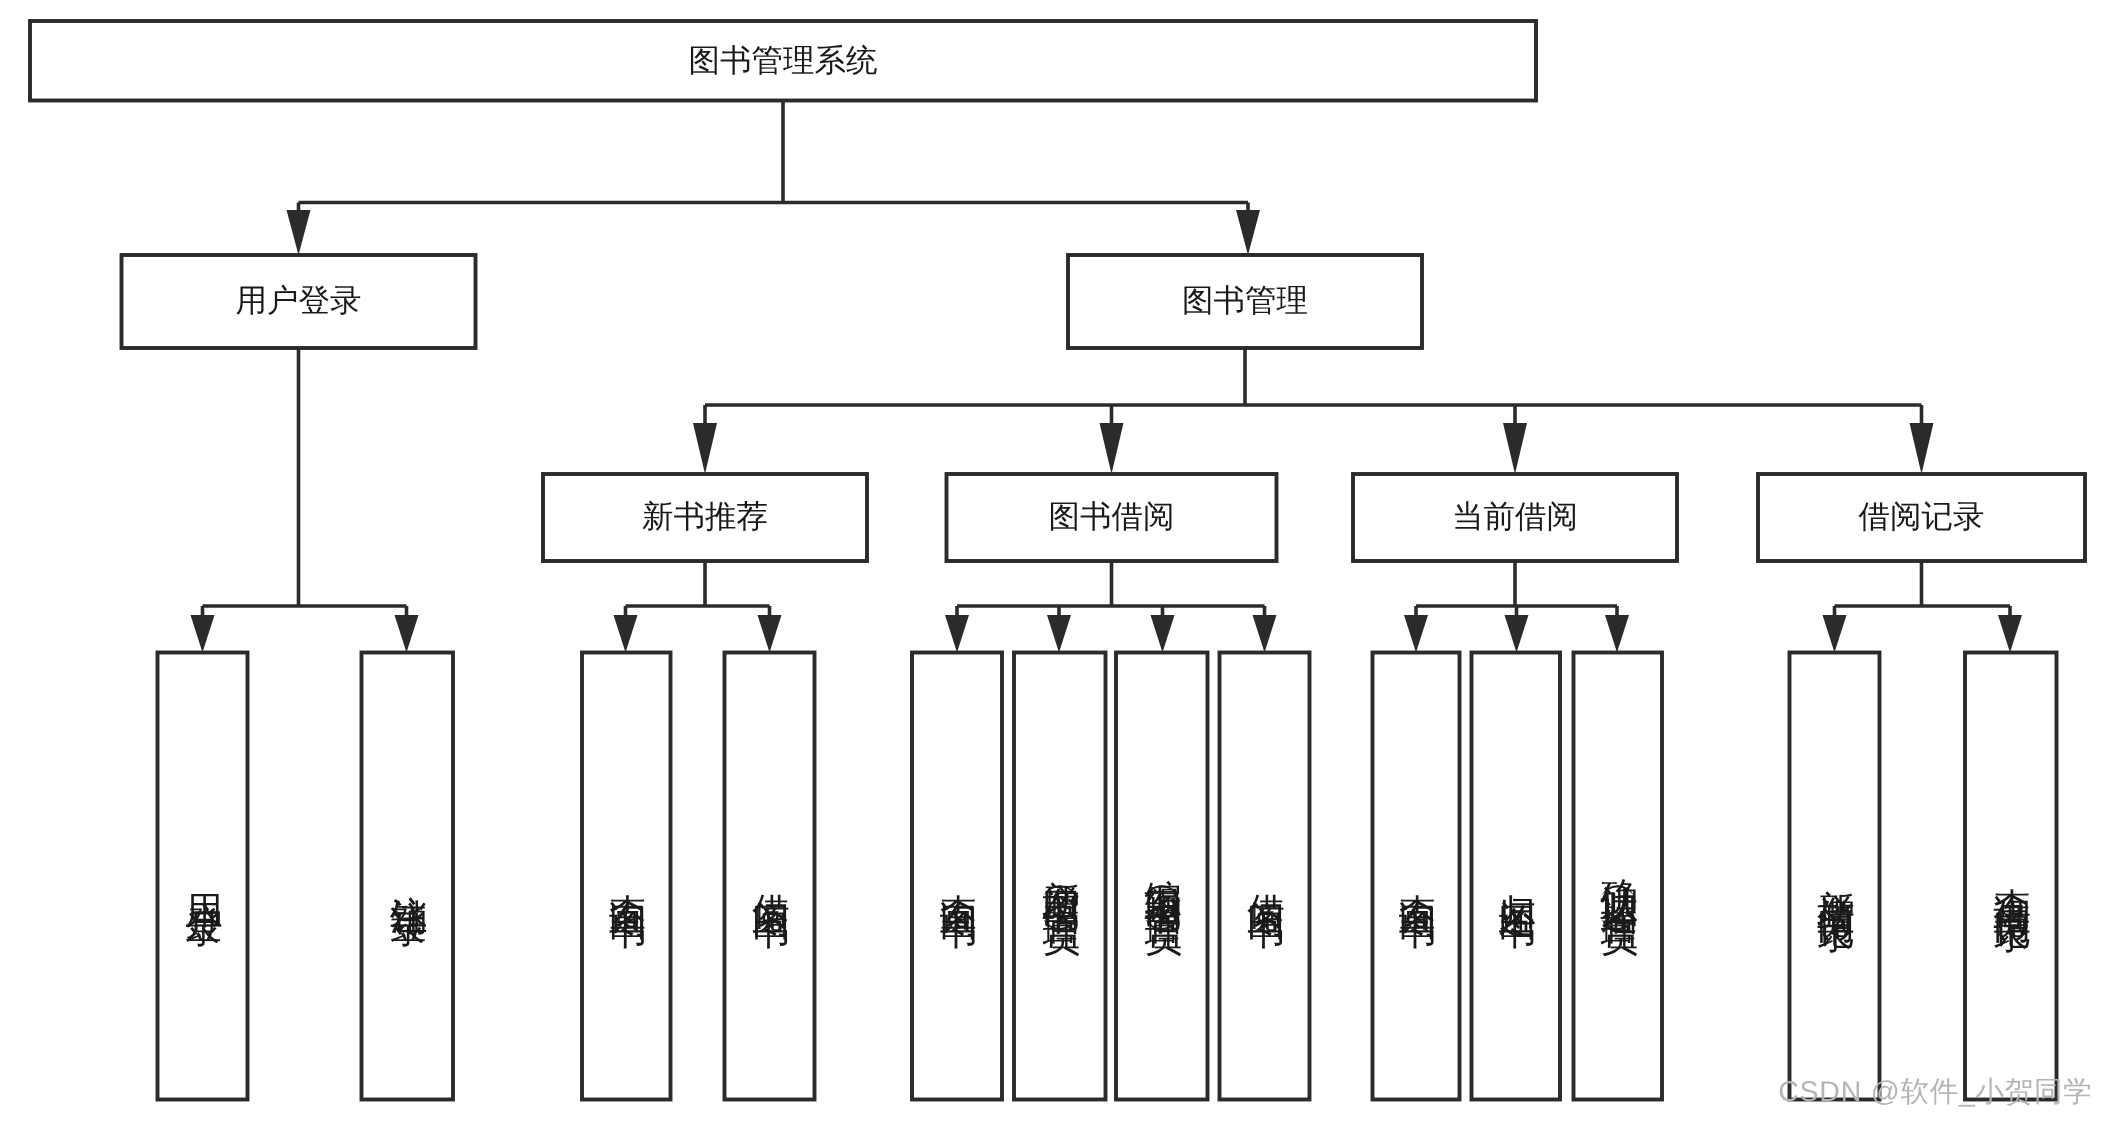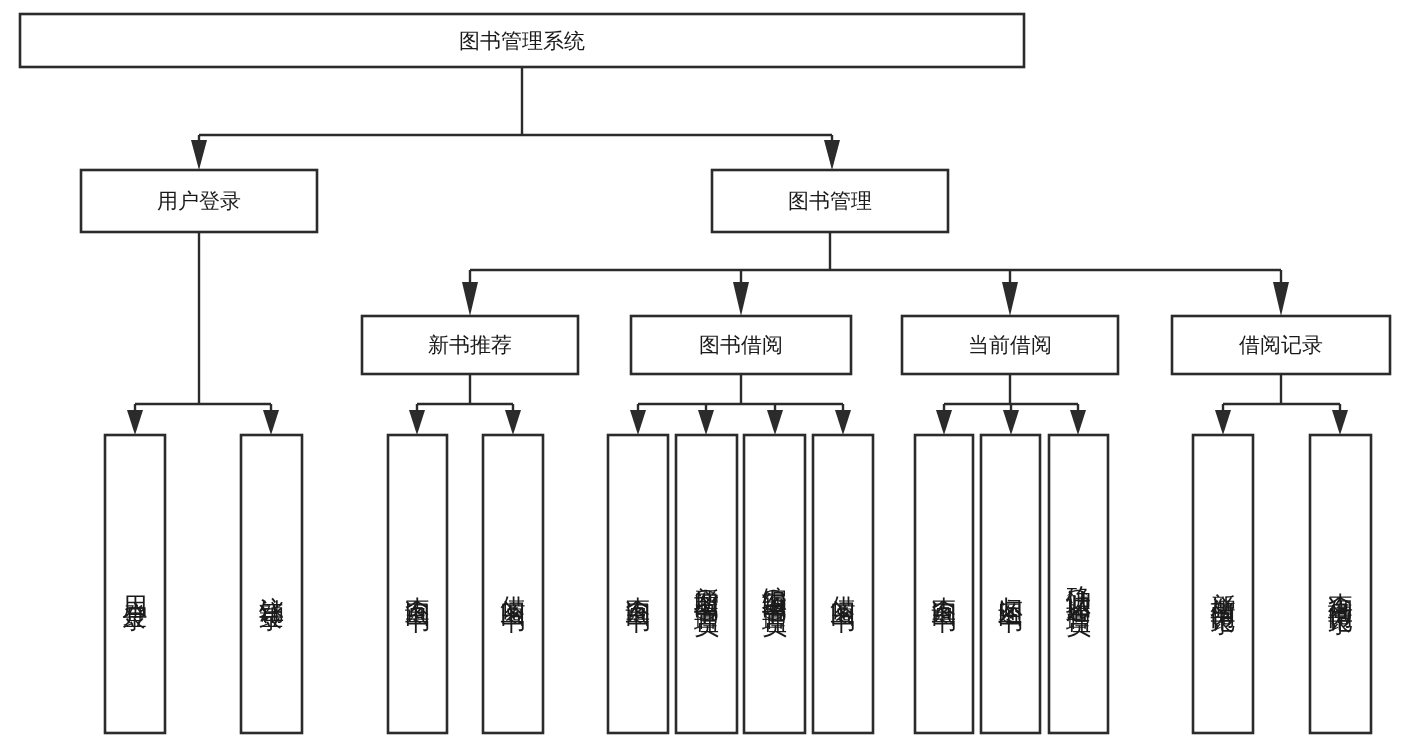--- a/index.html
+++ b/index.html
@@ -202,13 +202,14 @@
   <div class="leaf-label" style="left:744px; top:435px; width:61px; height:298px;">编辑图书（管理员）</div>
   <div class="leaf-label" style="left:813px; top:435px; width:60px; height:298px;">借阅图书</div>
 
   <div class="leaf-label" style="left:915px; top:435px; width:58px; height:298px;">查询图书</div>
   <div class="leaf-label" style="left:981px; top:435px; width:59px; height:298px;">归还图书</div>
   <div class="leaf-label" style="left:1049px; top:435px; width:59px; height:298px;">确认归还（管理员）</div>
 
   <div class="leaf-label" style="left:1193px; top:435px; width:60px; height:298px;">新增借阅记录</div>
   <div class="leaf-label" style="left:1310px; top:435px; width:61px; height:298px;">查询借阅记录</div>
 
+  <div class="watermark">CSDN @软件_小贺同学</div>
 </div>
 
 </body></html>

